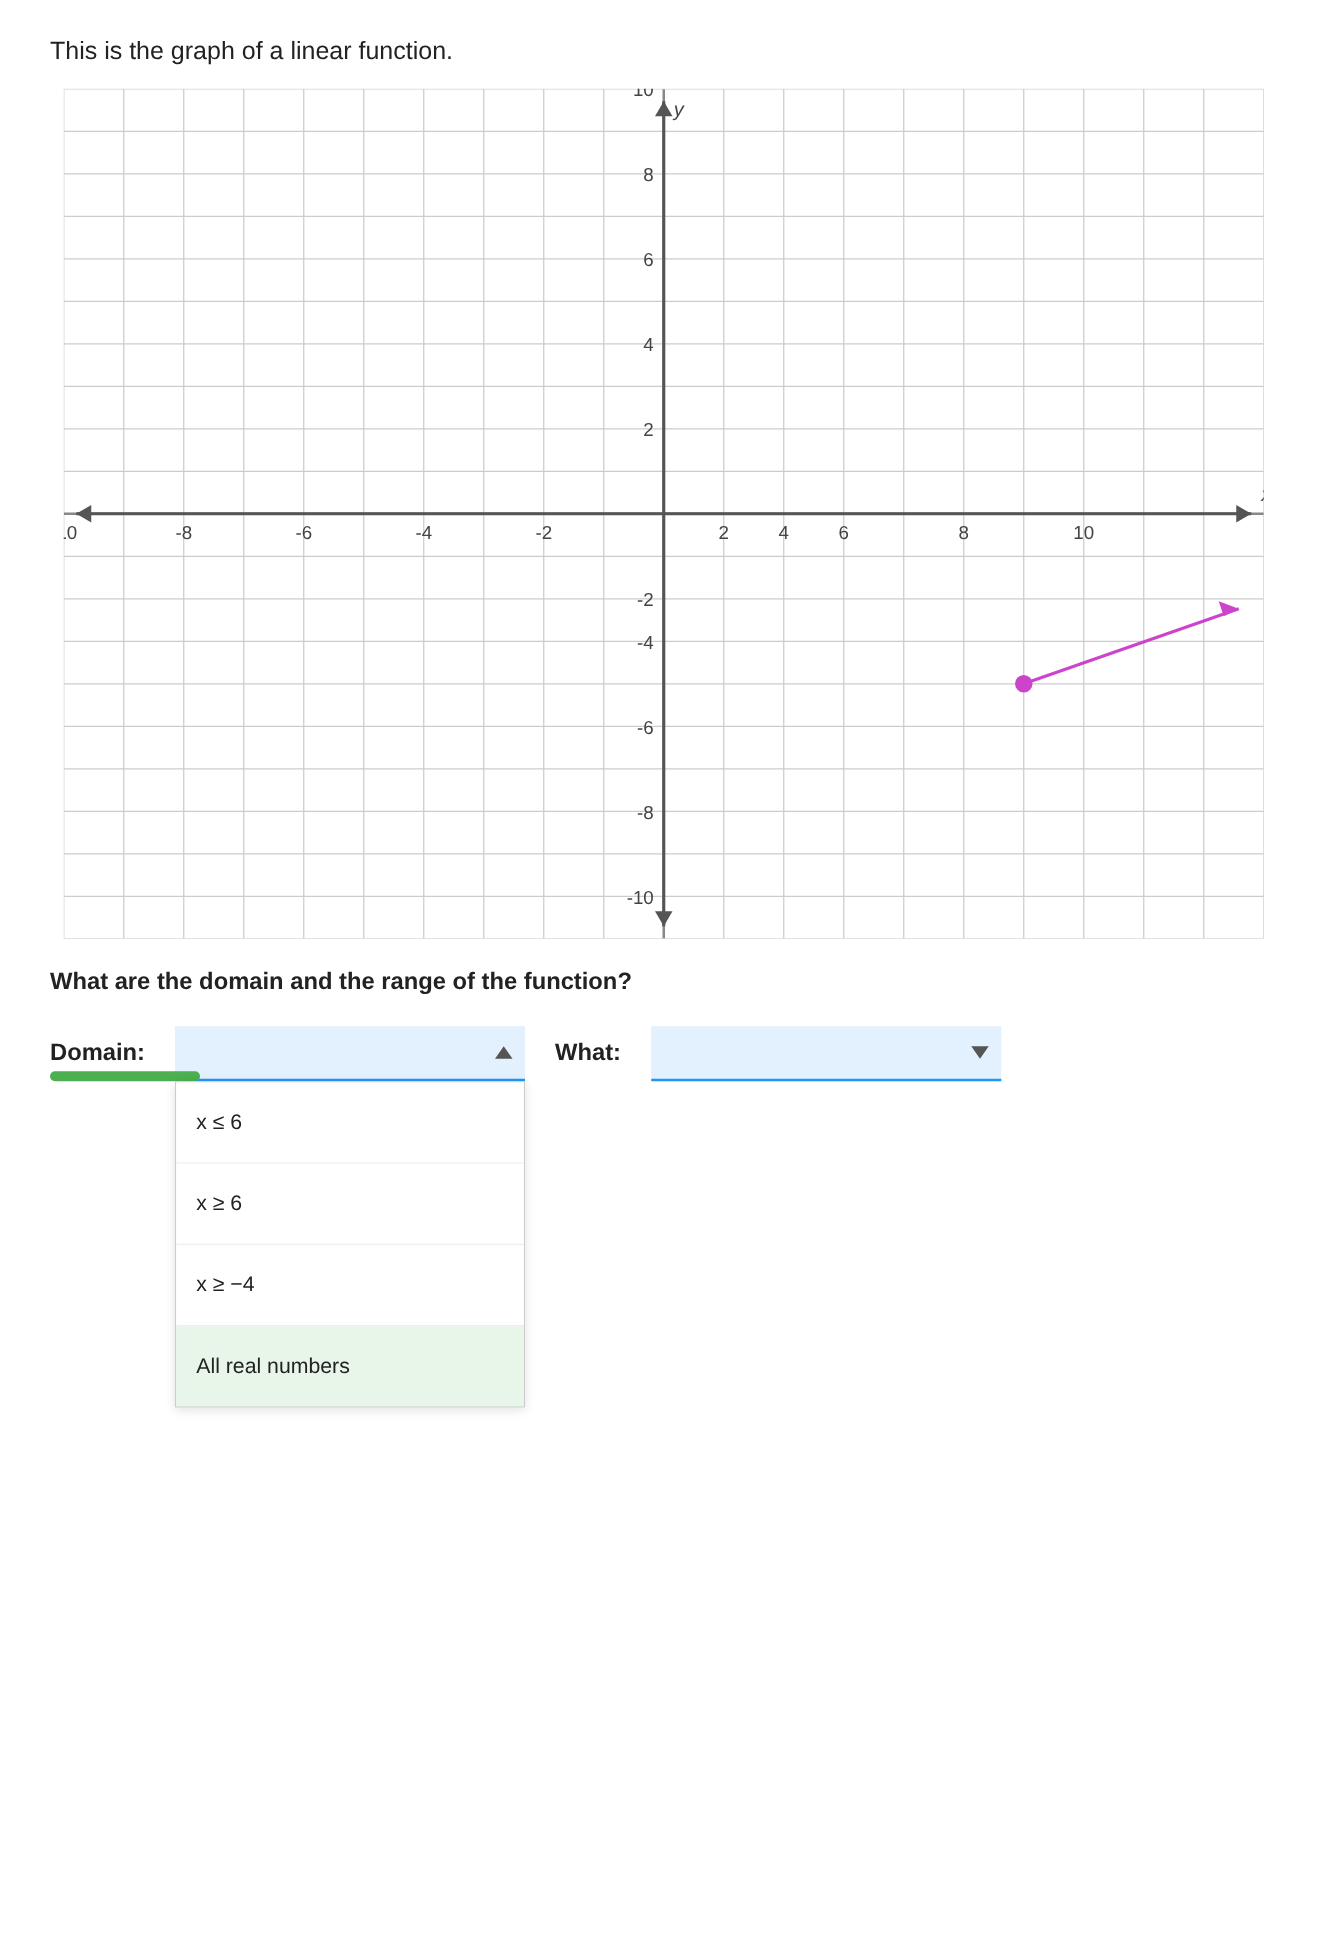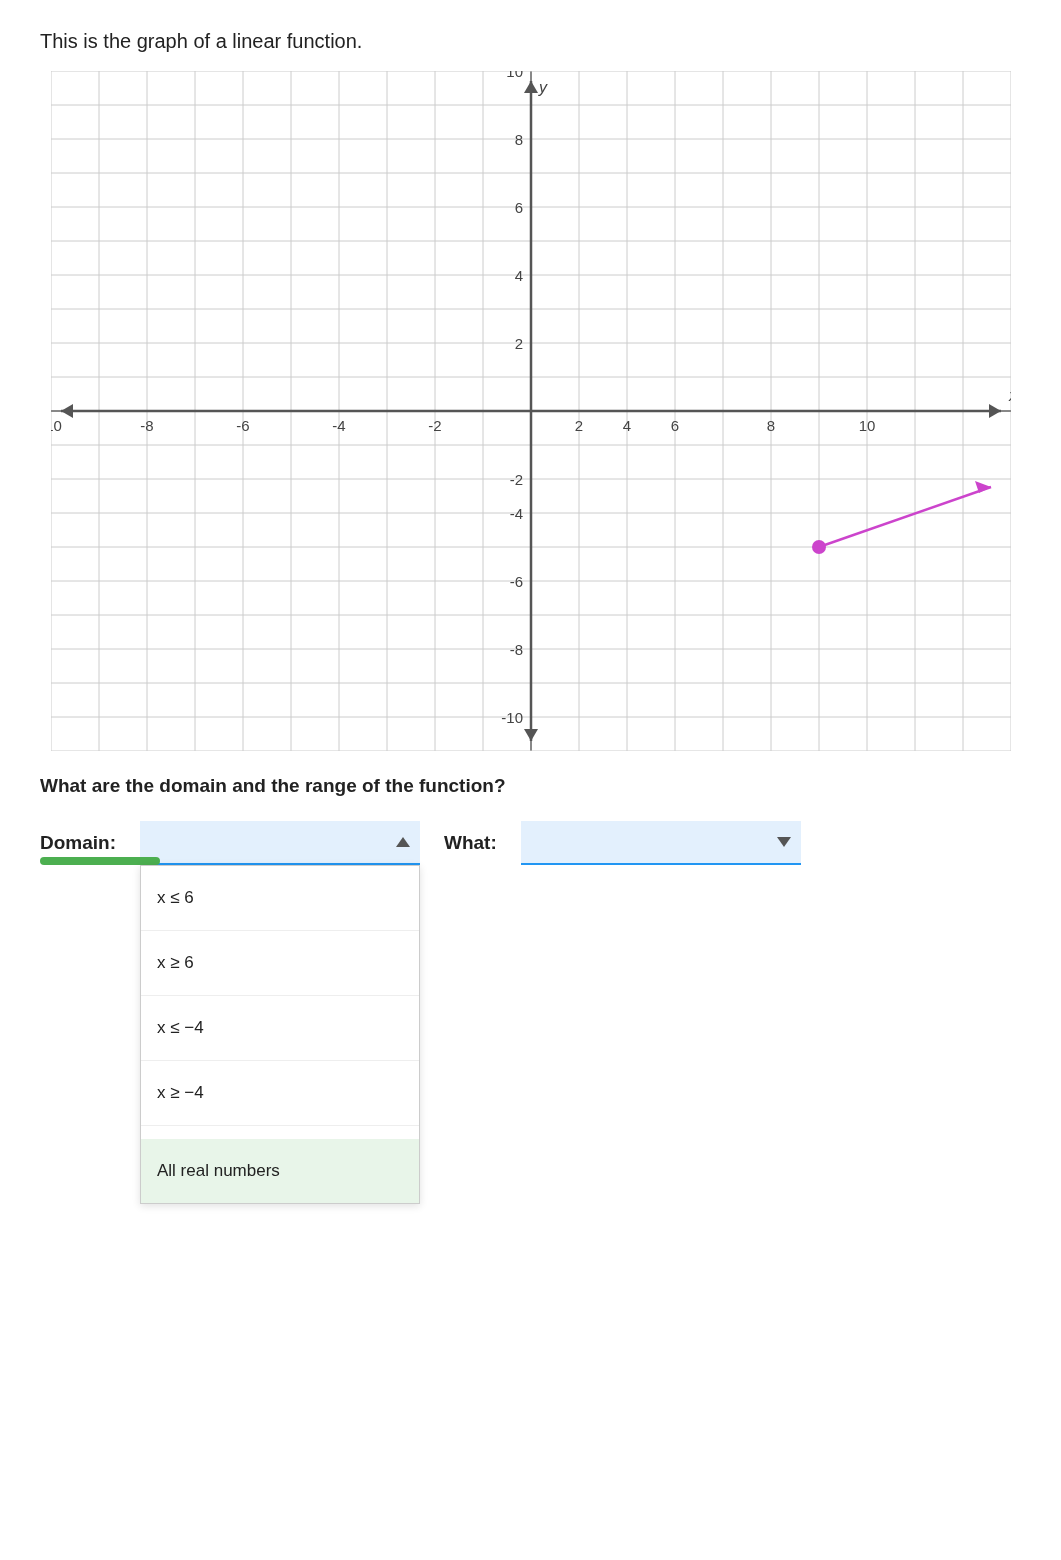--- a/index.html
+++ b/index.html
@@ -105,21 +105,20 @@
     .dropdown-menu .menu-item {
       padding: 22px 16px;
       font-size: 17px;
       cursor: pointer;
       border-bottom: 1px solid #eee;
       background: #fff;
     }
     .dropdown-menu .menu-item:last-child {
       border-bottom: none;
       background: #e8f5e9;
-      margin-top: 13px;
     }
     .bottom-bar {
       position: absolute;
       bottom: 0;
       left: 0;
       width: 120px;
       height: 8px;
       background: #4CAF50;
       border-radius: 4px;
     }
@@ -235,21 +234,20 @@
 <div class="domain-range-row">
   <span class="label">Domain:</span>
   <div class="dropdown-container">
     <button class="dropdown-btn">
       <span></span>
       <span class="arrow-up"></span>
     </button>
     <div class="dropdown-menu">
       <div class="menu-item">x ≤ 6</div>
       <div class="menu-item">x ≥ 6</div>
-      <div class="menu-item">x ≤ −4</div>
       <div class="menu-item">x ≥ −4</div>
       <div class="menu-item">All real numbers</div>
     </div>
   </div>
 
   <span class="label">What:</span>
   <div class="dropdown-container">
     <button class="range-dropdown-btn">
       <span></span>
       <span class="arrow-down"></span>

